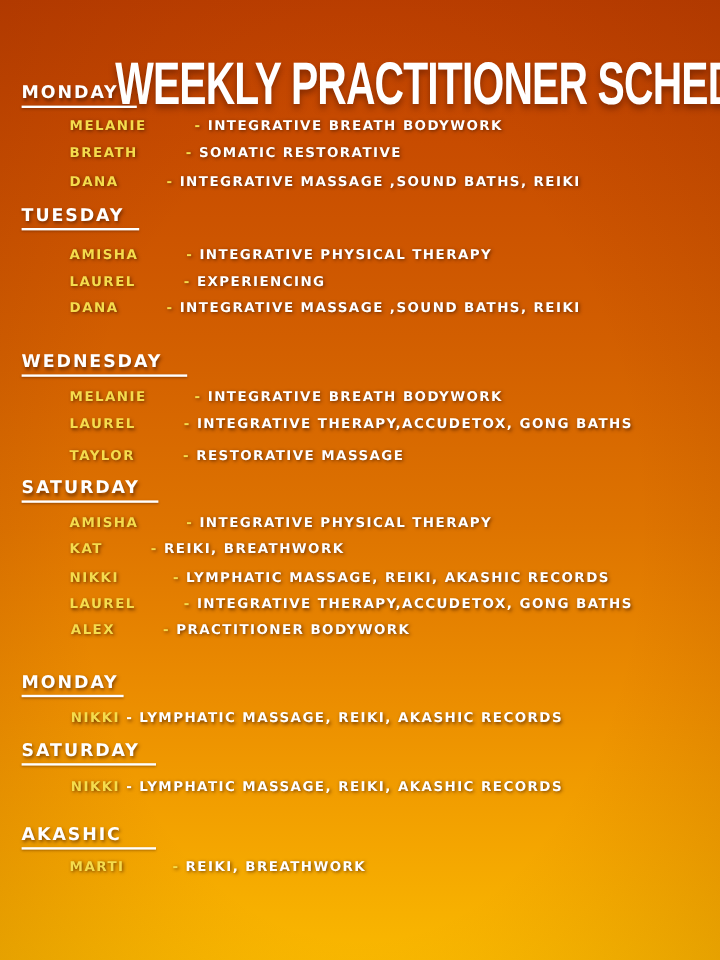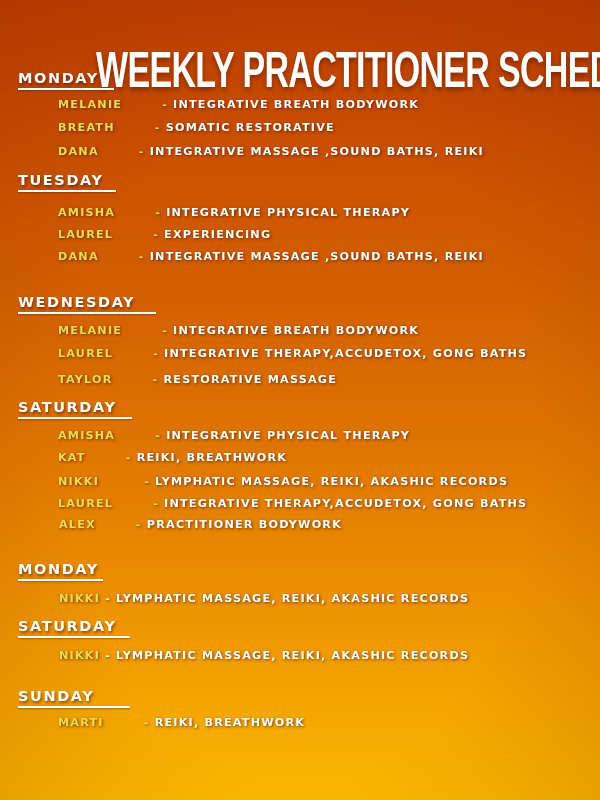--- a/index.html
+++ b/index.html
@@ -66,16 +66,16 @@
 </div>
 <div class="row" style="top:592px;left:19px"><span class="name">NIKKI </span><span>- </span><span>LYMPHATIC MASSAGE, REIKI, AKASHIC RECORDS</span></div>
 
 <div class="day" style="top:618px">
   <span>SATURDAY</span>
   <div class="ul" style="width:112px"></div>
 </div>
 <div class="row" style="top:649px;left:19px"><span class="name">NIKKI </span><span>- </span><span>LYMPHATIC MASSAGE, REIKI, AKASHIC RECORDS</span></div>
 
 <div class="day" style="top:688px">
-  <span>SUNDAY</span>
+  <span>AKASHIC</span>
   <div class="ul" style="width:112px"></div>
 </div>
 <div class="row" style="top:716px"><span class="name">MARTI</span><span class="name">- </span><span>REIKI, BREATHWORK</span></div>
 
 </body></html>

